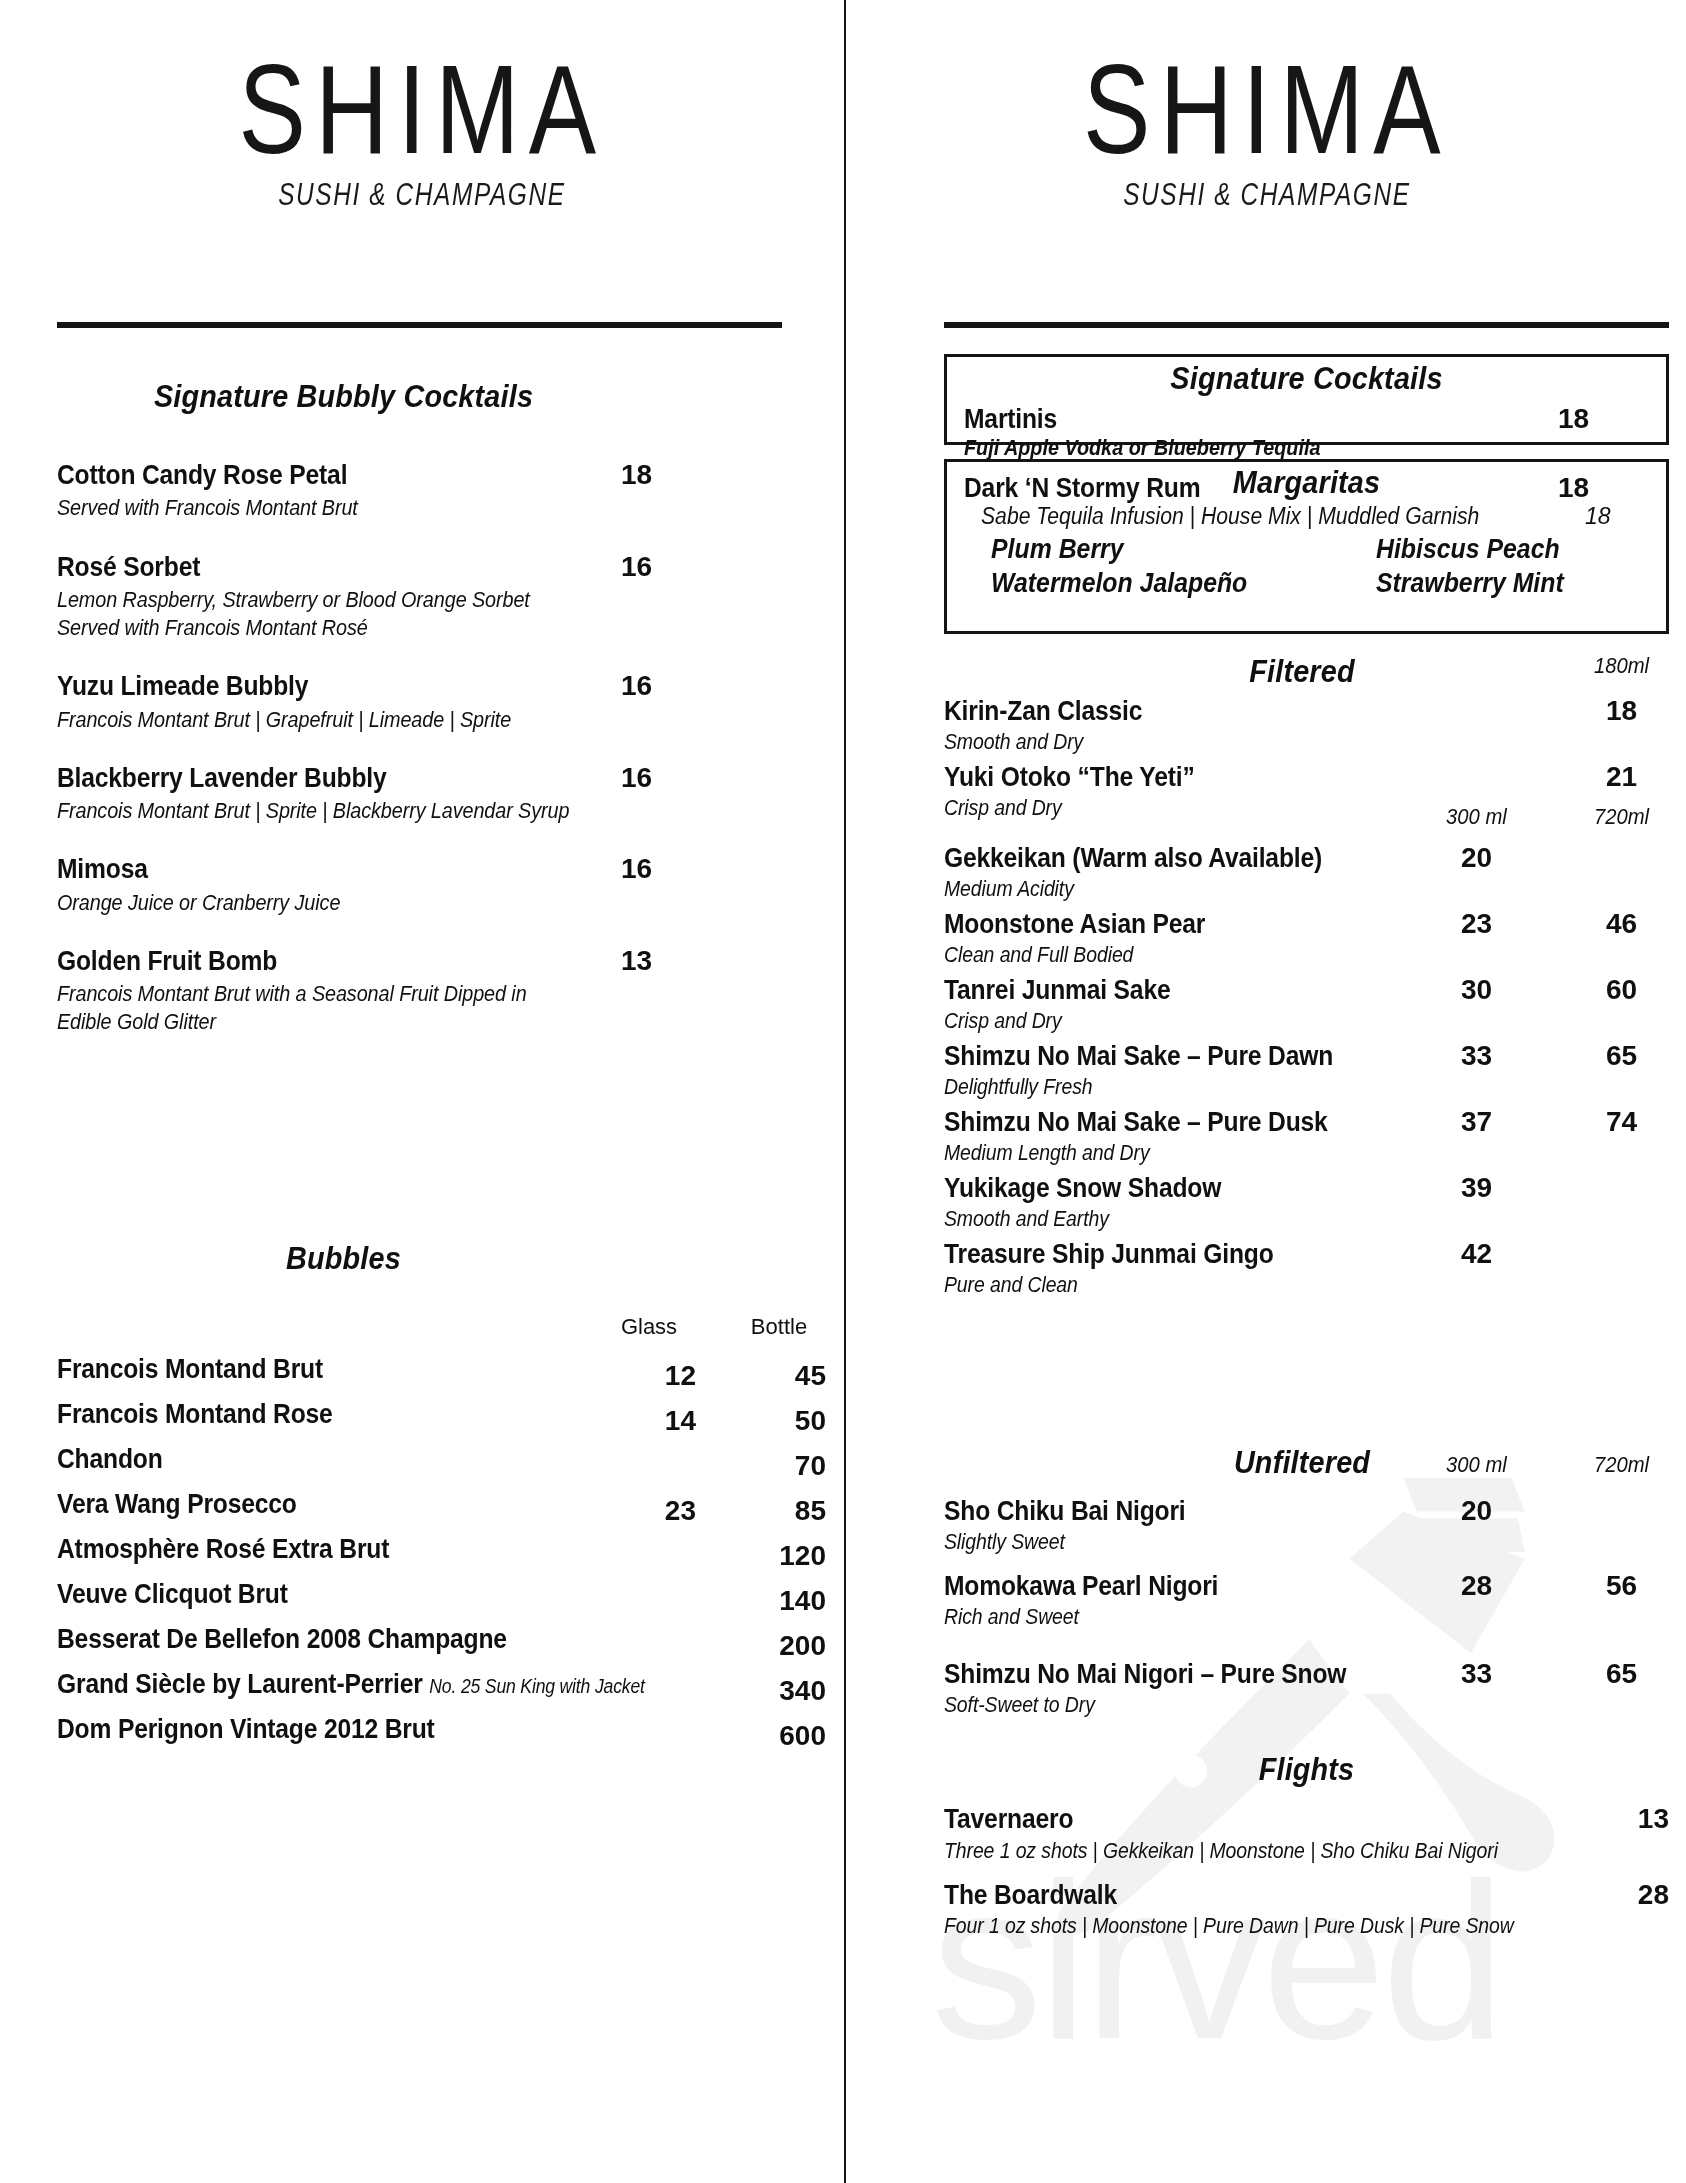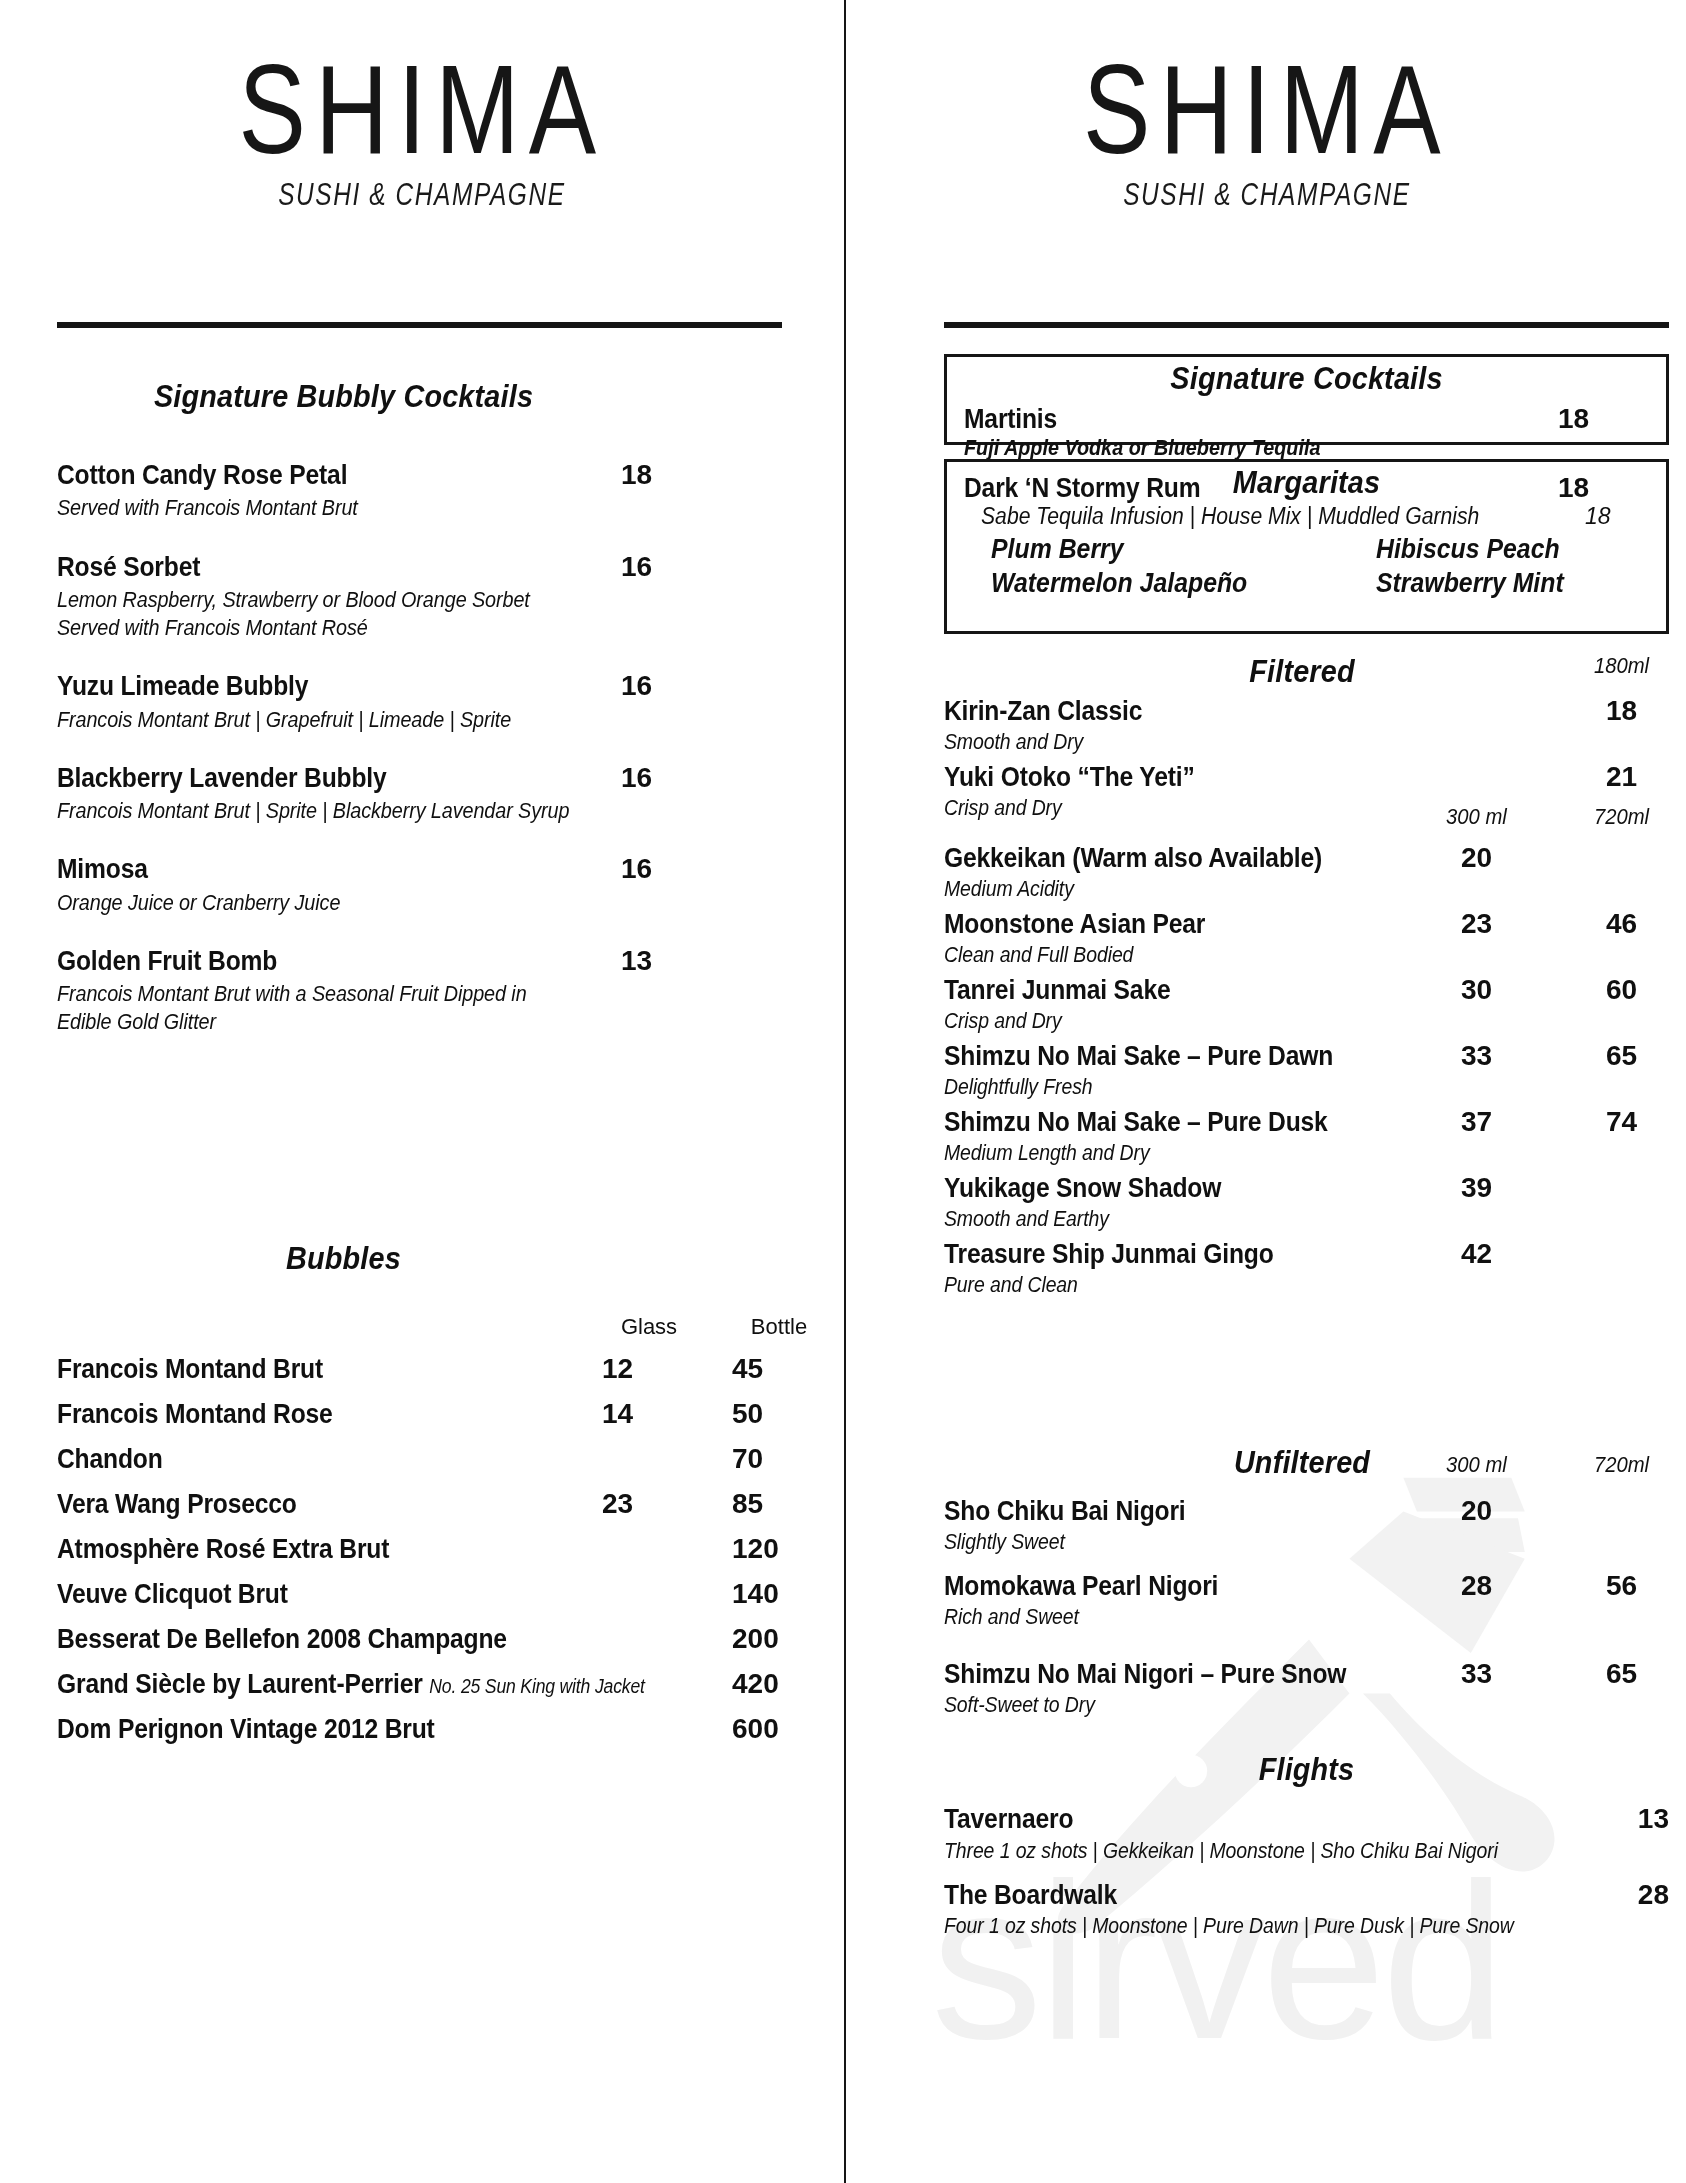--- a/index.html
+++ b/index.html
@@ -158,24 +158,24 @@
     font-family: "Liberation Sans", sans-serif;
     font-weight: 700; font-size: 28px; letter-spacing: -0.2px;
     transform: scaleX(0.88); transform-origin: left center;
     white-space: nowrap;
   }
   .bub-row .bname .sub {
     font-weight: 400; font-style: italic; font-size: 20px;
   }
   .bub-row .bglass,
   .bub-row .bbottle {
-    position: absolute; top: 3px;
+    position: absolute; top: 10px;
     font-family: "Liberation Sans", sans-serif;
     font-weight: 700; font-size: 28px;
-    width: 94px; text-align: left;
+    width: 94px; text-align: right;
   }
   .bub-row .bglass  { left: 545px; }
   .bub-row .bbottle { left: 675px; }
 
   
   .R-mast { position: absolute; left: 0;     top: 47px;  width: 841px; }
   .R-rule { position: absolute; left: 98px; top: 322px; width: 725px; }
 
   .boxed {
     position: absolute;
@@ -395,21 +395,21 @@
         <span class="bbottle">140</span>
       </div>
       <div class="bub-row">
         <span class="bname">Besserat De Bellefon 2008 Champagne</span>
         <span class="bglass"></span>
         <span class="bbottle">200</span>
       </div>
       <div class="bub-row">
         <span class="bname"><span>Grand Siècle by Laurent-Perrier</span> <span class="sub">No. 25 Sun King with Jacket</span></span>
         <span class="bglass"></span>
-        <span class="bbottle">420</span>
+        <span class="bbottle">340</span>
       </div>
       <div class="bub-row">
         <span class="bname">Dom Perignon Vintage 2012 Brut</span>
         <span class="bglass"></span>
         <span class="bbottle">600</span>
       </div>
     </div>
 
   </div>
 

